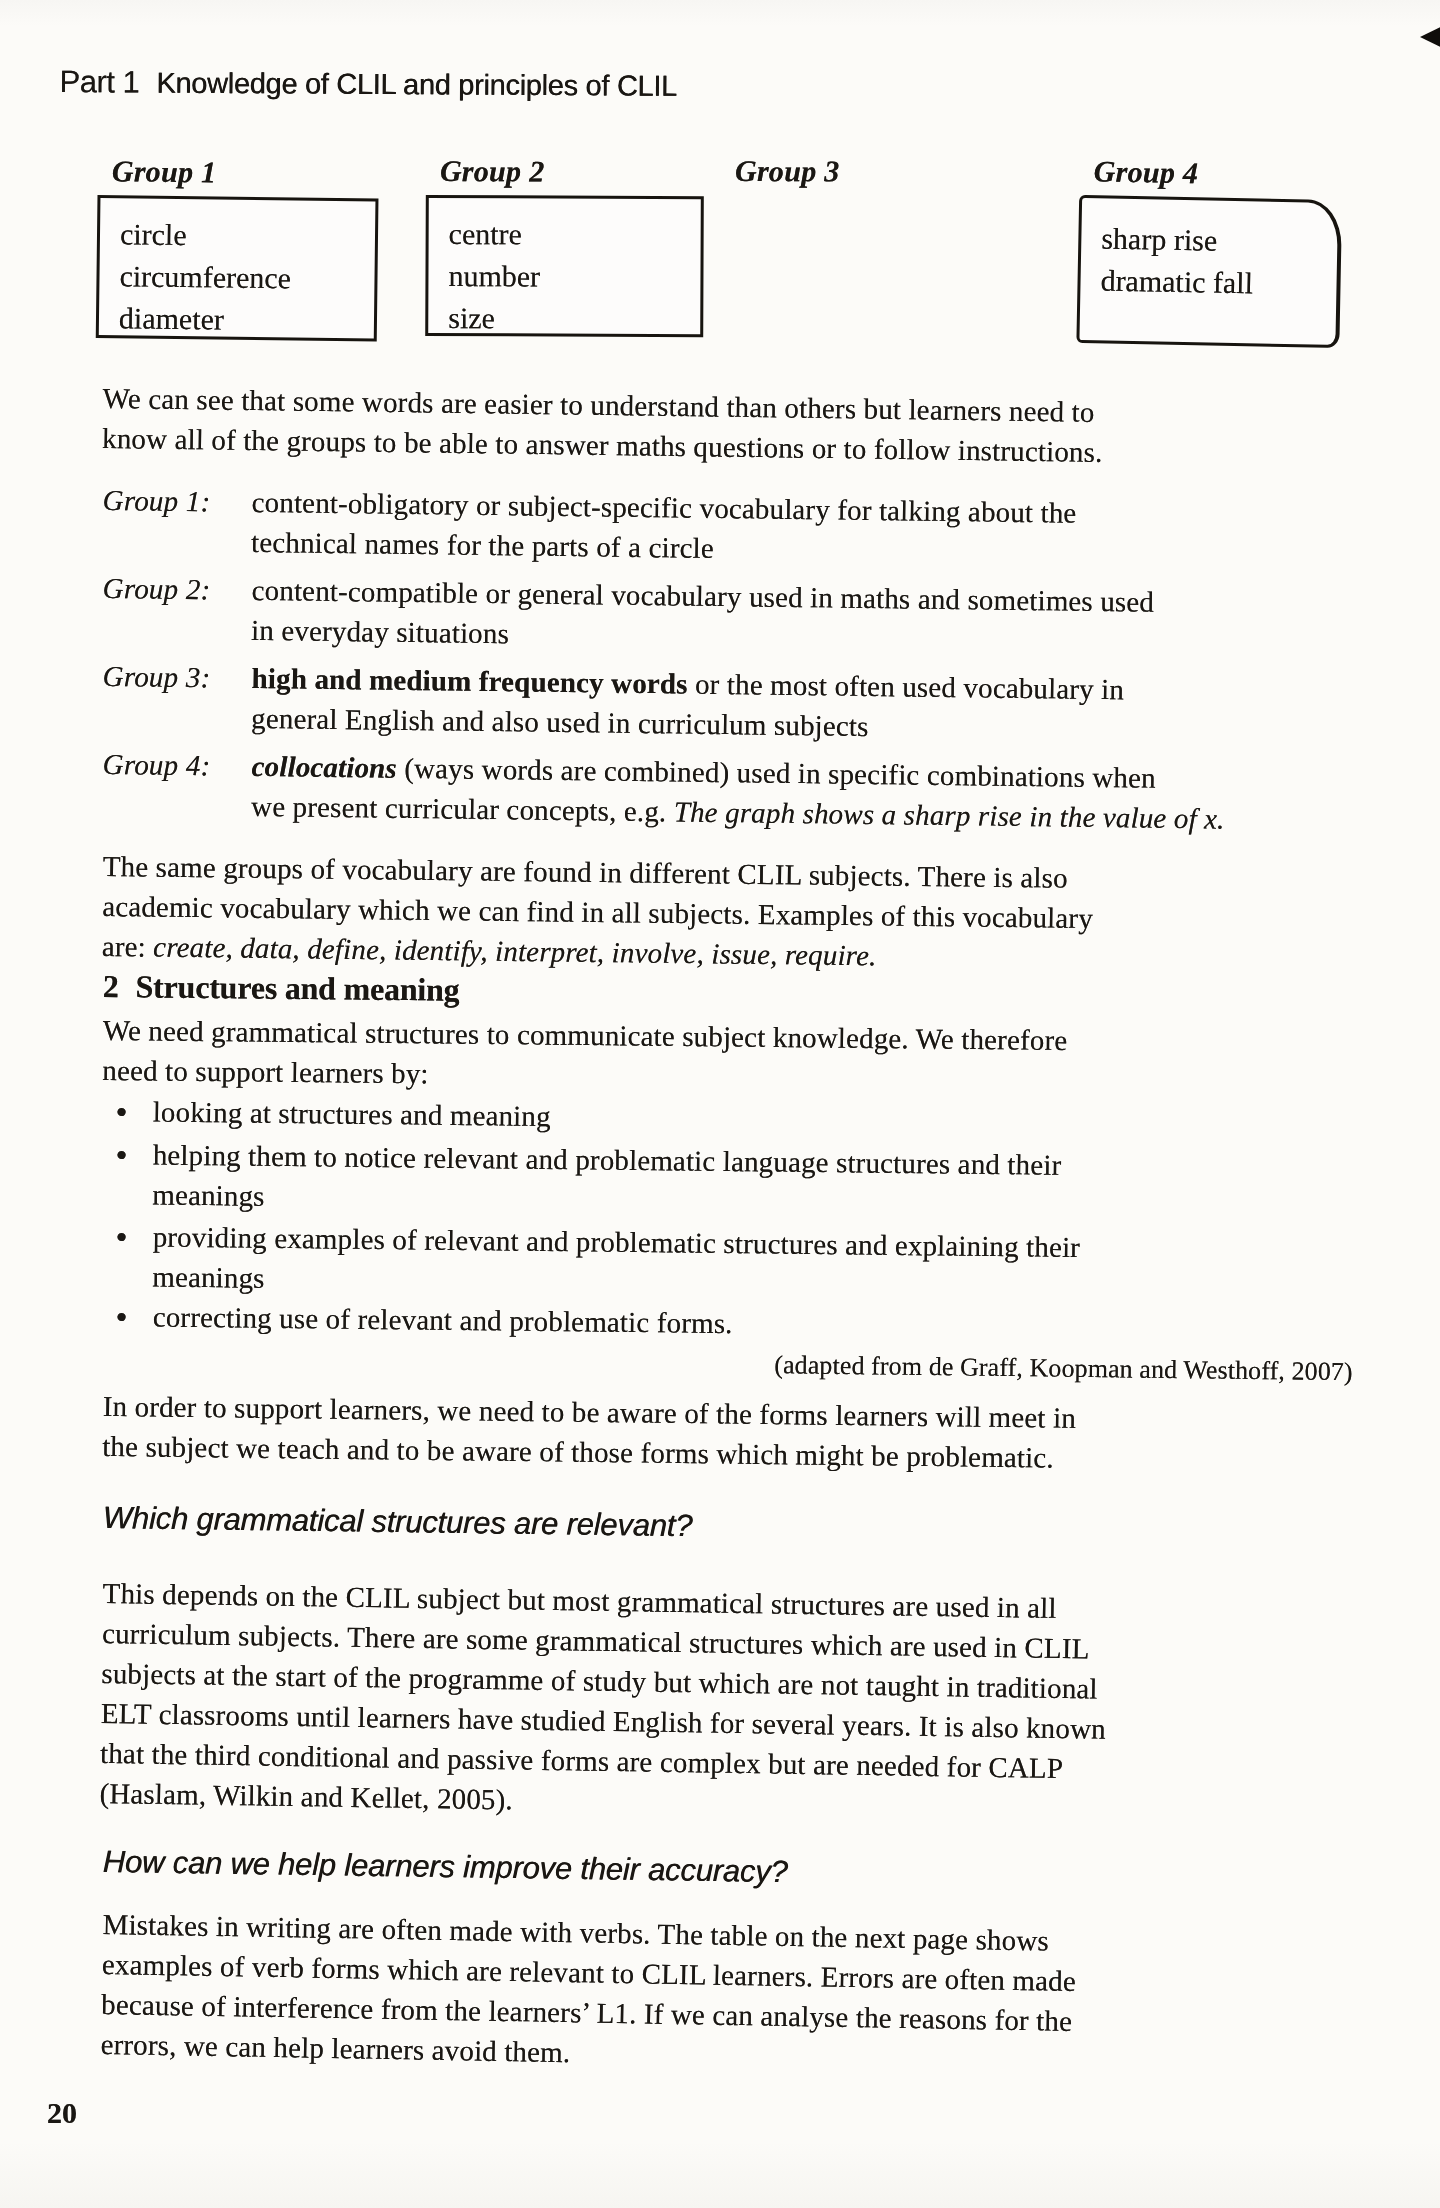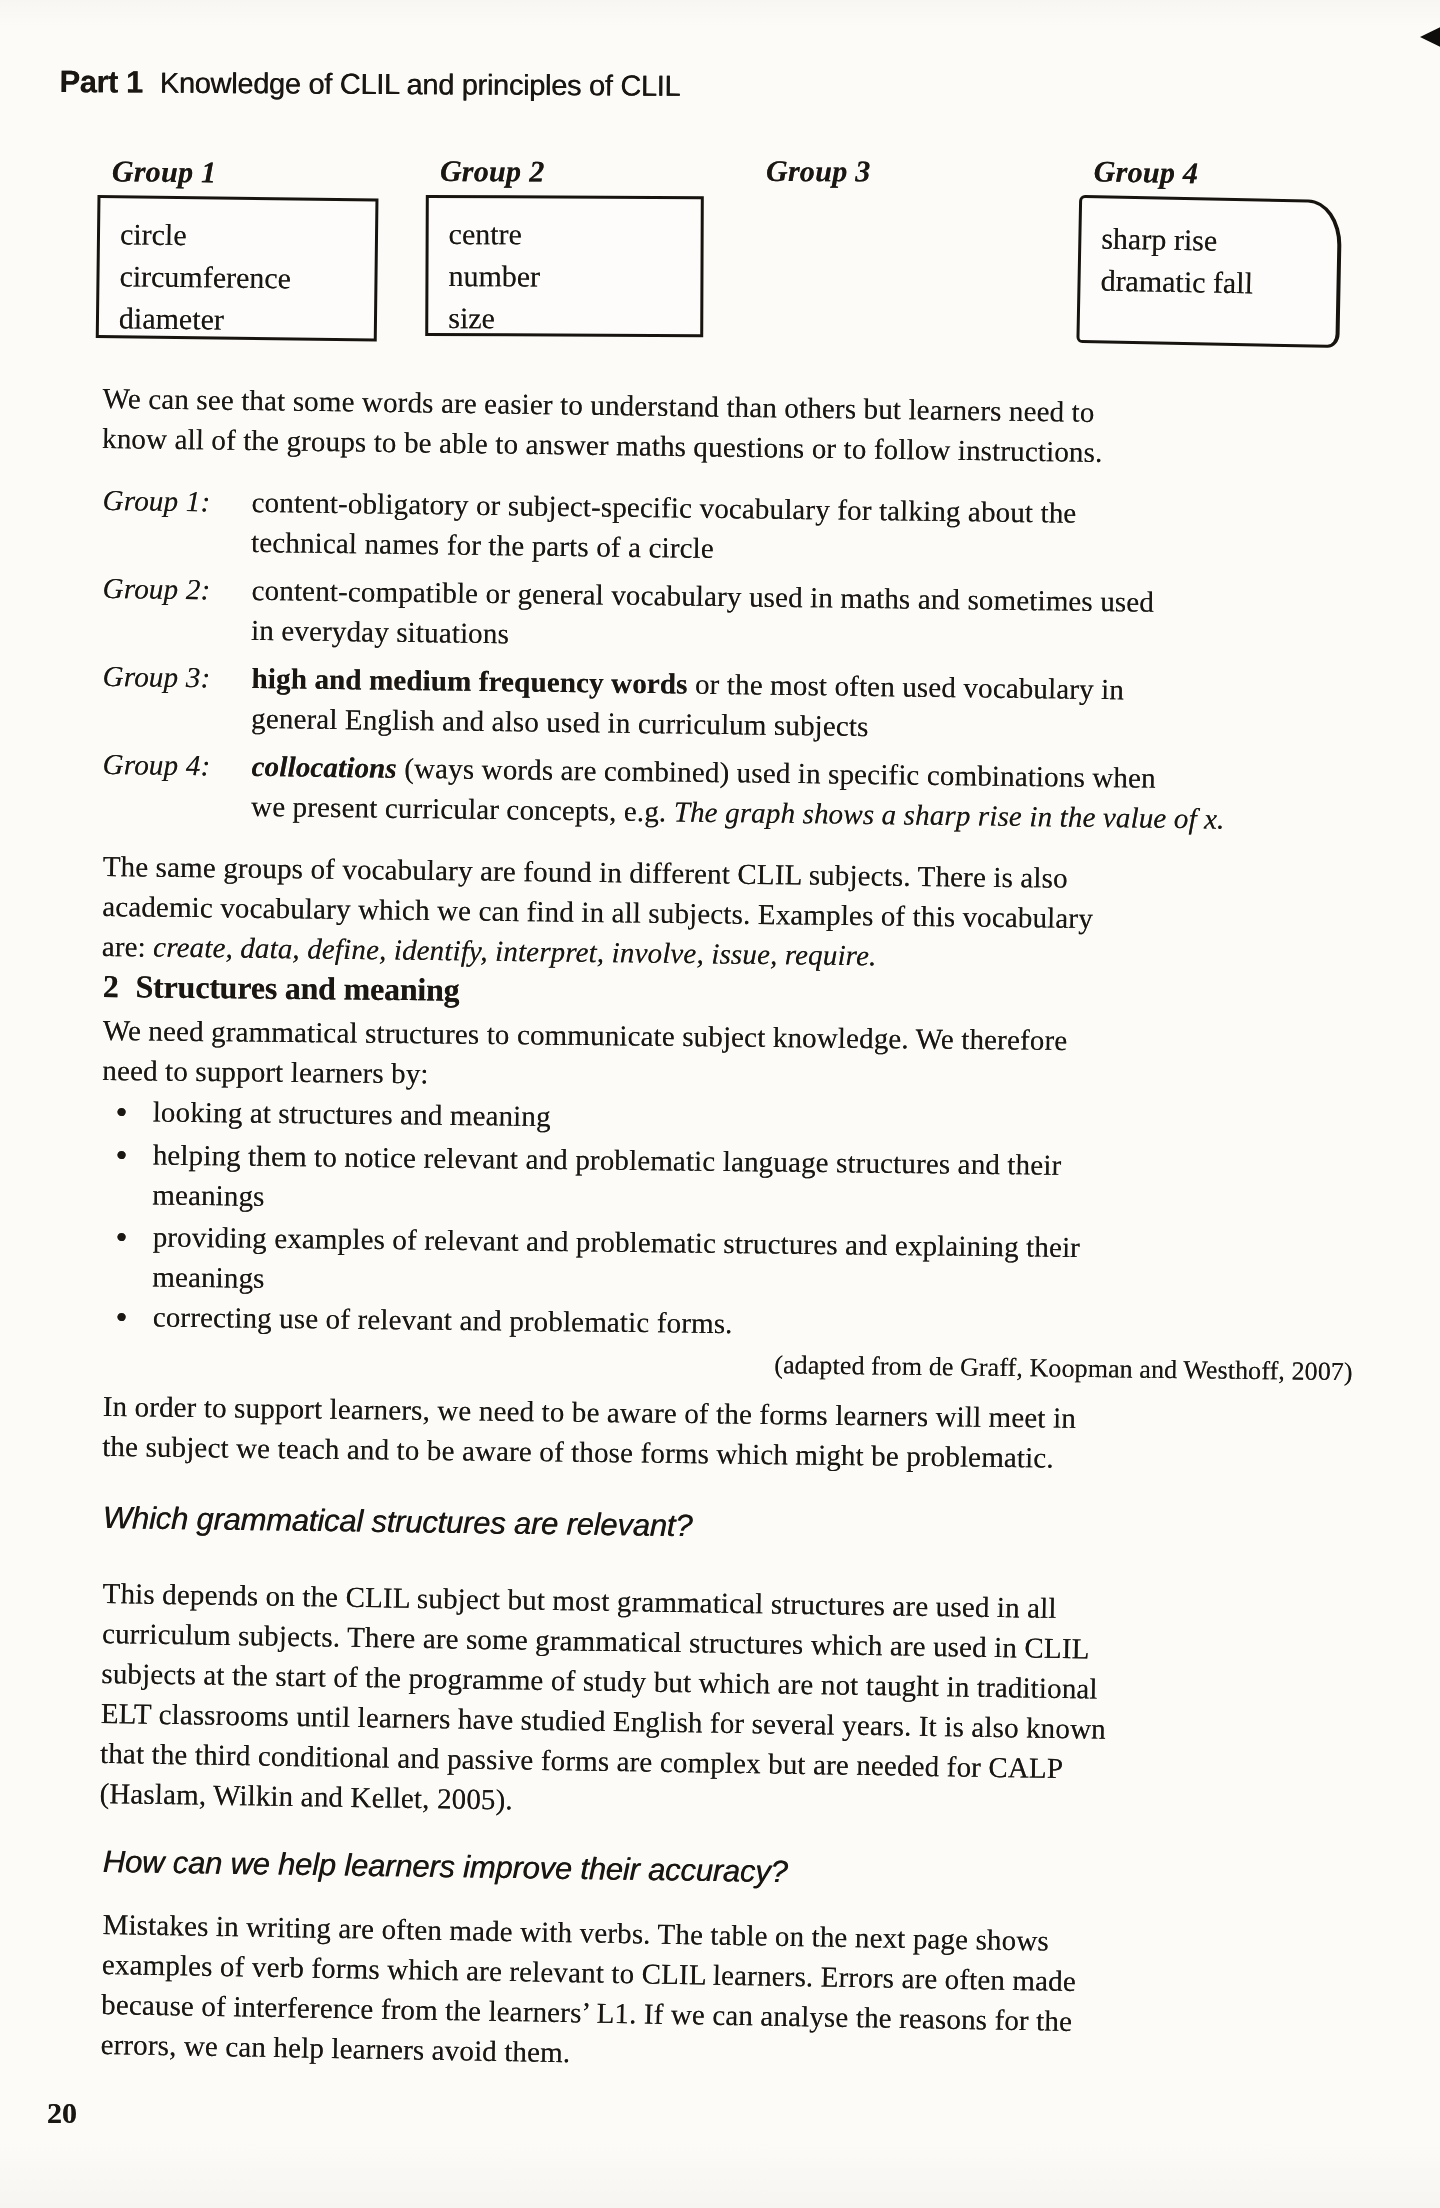--- a/index.html
+++ b/index.html
@@ -14,21 +14,21 @@
     color:#1a1713;
   }
   .ink{ text-shadow:0 0 .6px rgba(26,23,19,.75); }
 
   
   .page-header{
     position:absolute;left:42px;top:46px;white-space:pre;
     font-family:"Liberation Sans", sans-serif;
     transform:rotate(.35deg);transform-origin:0 0;
   }
-  .page-header .part{font-weight:bold;font-size:31px;letter-spacing:-.5px;}
+  .page-header .part{font-weight:normal;font-size:31px;letter-spacing:-.5px;}
   .page-header .ptitle{font-size:29px;margin-left:17px;letter-spacing:-.3px;text-shadow:.45px 0 0 currentColor;}
 
   
   .corner-arrow{
     position:absolute;top:24px;right:-7px;width:0;height:0;
     border-top:13px solid transparent;border-bottom:13px solid transparent;
     border-right:27px solid #0f0d0b;
   }
 
   
@@ -94,21 +94,21 @@
       <div class="gbox" style="height:143px;"><span>circle
 circumference
 diameter</span></div>
     </div>
     <div class="gwrap ink" style="left:426px;width:278px;transform:rotate(.25deg);">
       <div class="glabel">Group 2</div>
       <div class="gbox" style="height:141px;"><span>centre
 number
 size</span></div>
     </div>
-    <div class="gwrap ink" style="left:752px;width:280px;transform:rotate(.15deg);">
+    <div class="gwrap ink" style="left:721px;width:280px;transform:rotate(.15deg);">
       <div class="glabel">Group 3</div>
     </div>
     <div class="gwrap ink" style="left:1080px;width:263px;transform:rotate(1.1deg);">
       <div class="glabel">Group 4</div>
       <div class="gbox gbox-warped" style="height:148px;padding-top:19px;"><span>sharp rise
 dramatic fall</span></div>
     </div>
   </section>
 
   <div class="blk body-text pre ink" style="top:378px;transform:rotate(.8deg);">We can see that some words are easier to understand than others but learners need to

